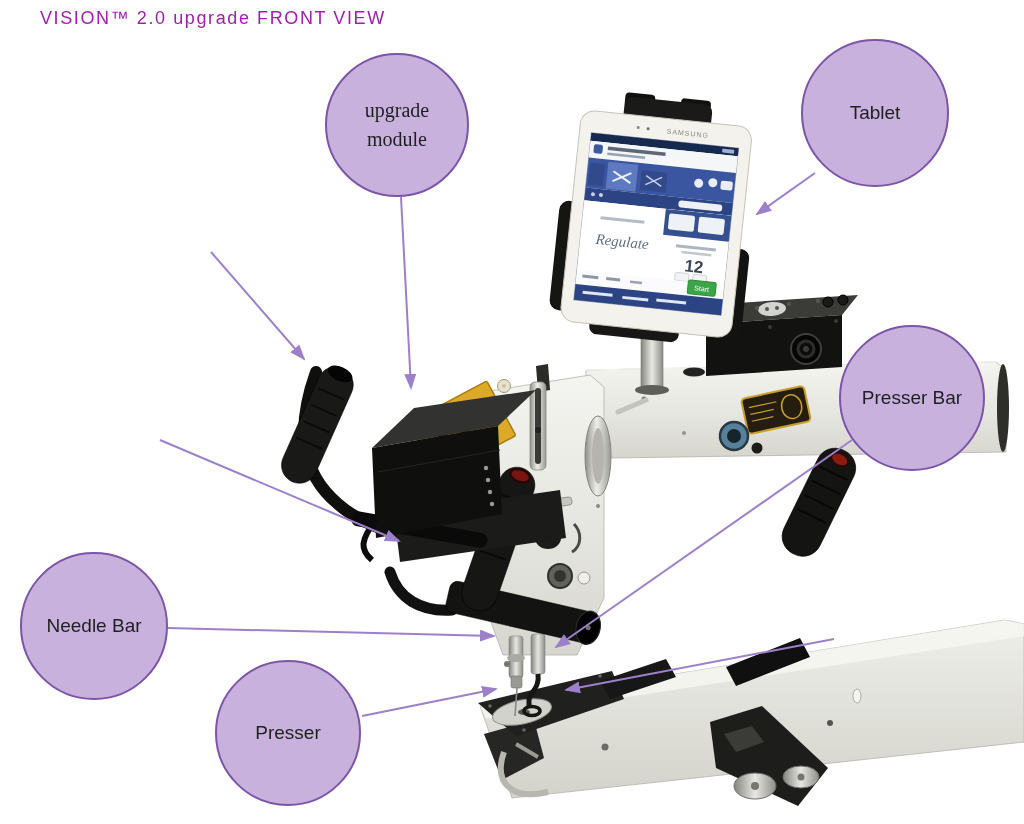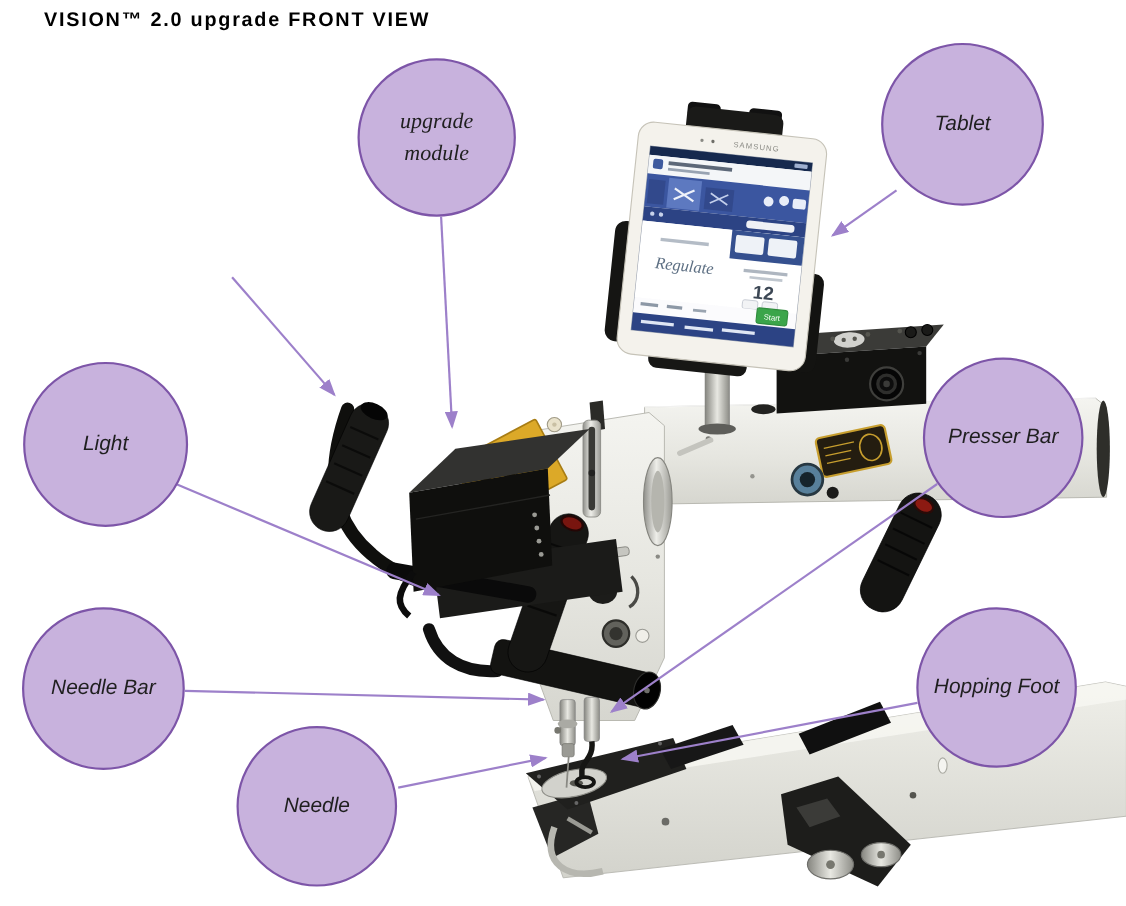--- a/index.html
+++ b/index.html
@@ -1,23 +1,23 @@
 <!DOCTYPE html>
 <html><head>
 <meta charset="utf-8">
 <style>
   html,body{margin:0;padding:0;background:#ffffff;}
   #stage{position:relative;width:1024px;height:824px;background:#ffffff;overflow:hidden;
          font-family:"Liberation Sans",sans-serif;}
   #title{position:absolute;left:40px;top:8px;font-size:18px;letter-spacing:1.6px;
-         color:#000000;font-weight:700;font-family:"Liberation Sans",sans-serif;}
+         color:#a21caf;font-weight:400;font-family:"Liberation Sans",sans-serif;}
   svg{position:absolute;left:0;top:0;}
   .callout{position:absolute;border-radius:50%;background:#c8b2dd;border:2.5px solid #7d55a8;
            display:flex;align-items:center;justify-content:center;text-align:center;
-           color:#1f1f1f;font-size:19px;line-height:1.45;z-index:30;box-sizing:border-box;font-style:italic;}
+           color:#1f1f1f;font-size:19px;line-height:1.45;z-index:30;box-sizing:border-box;}
   .callout.serif{font-family:"Liberation Serif","DejaVu Serif",serif;font-size:20px;}
   #arrows{z-index:20;pointer-events:none;}
   #machine{z-index:10;}
 </style>
 </head>
 <body>
 
 <div id="stage">
 
   <div id="title">VISION™ 2.0 upgrade FRONT VIEW</div>
@@ -288,33 +288,27 @@
     <span>
       <span style="display:block">upgrade</span>
       <span style="display:block">module</span>
     </span>
   </div>
 
   <div class="callout" style="left:801px;top:39px;width:148px;height:148px;">
     <span>Tablet</span>
   </div>
 
-  <div class="callout" style="left:21px;top:329px;width:150px;height:150px;">
-    <span>Light</span>
-  </div>
 
   <div class="callout" style="left:839px;top:325px;width:146px;height:146px;text-align:center;">
     <span>Presser Bar</span>
   </div>
 
   <div class="callout" style="left:20px;top:552px;width:148px;height:148px;text-align:center;">
     <span>Needle Bar</span>
   </div>
 
   <div class="callout" style="left:215px;top:660px;width:146px;height:146px;">
-    <span>Needle</span>
-  </div>
-
-  <div class="callout" style="left:833px;top:552px;width:146px;height:146px;">
-    <span>Hopping Foot</span>
-  </div>
+    <span>Presser</span>
+  </div>
+
 
 </div>
 
 </body></html>

